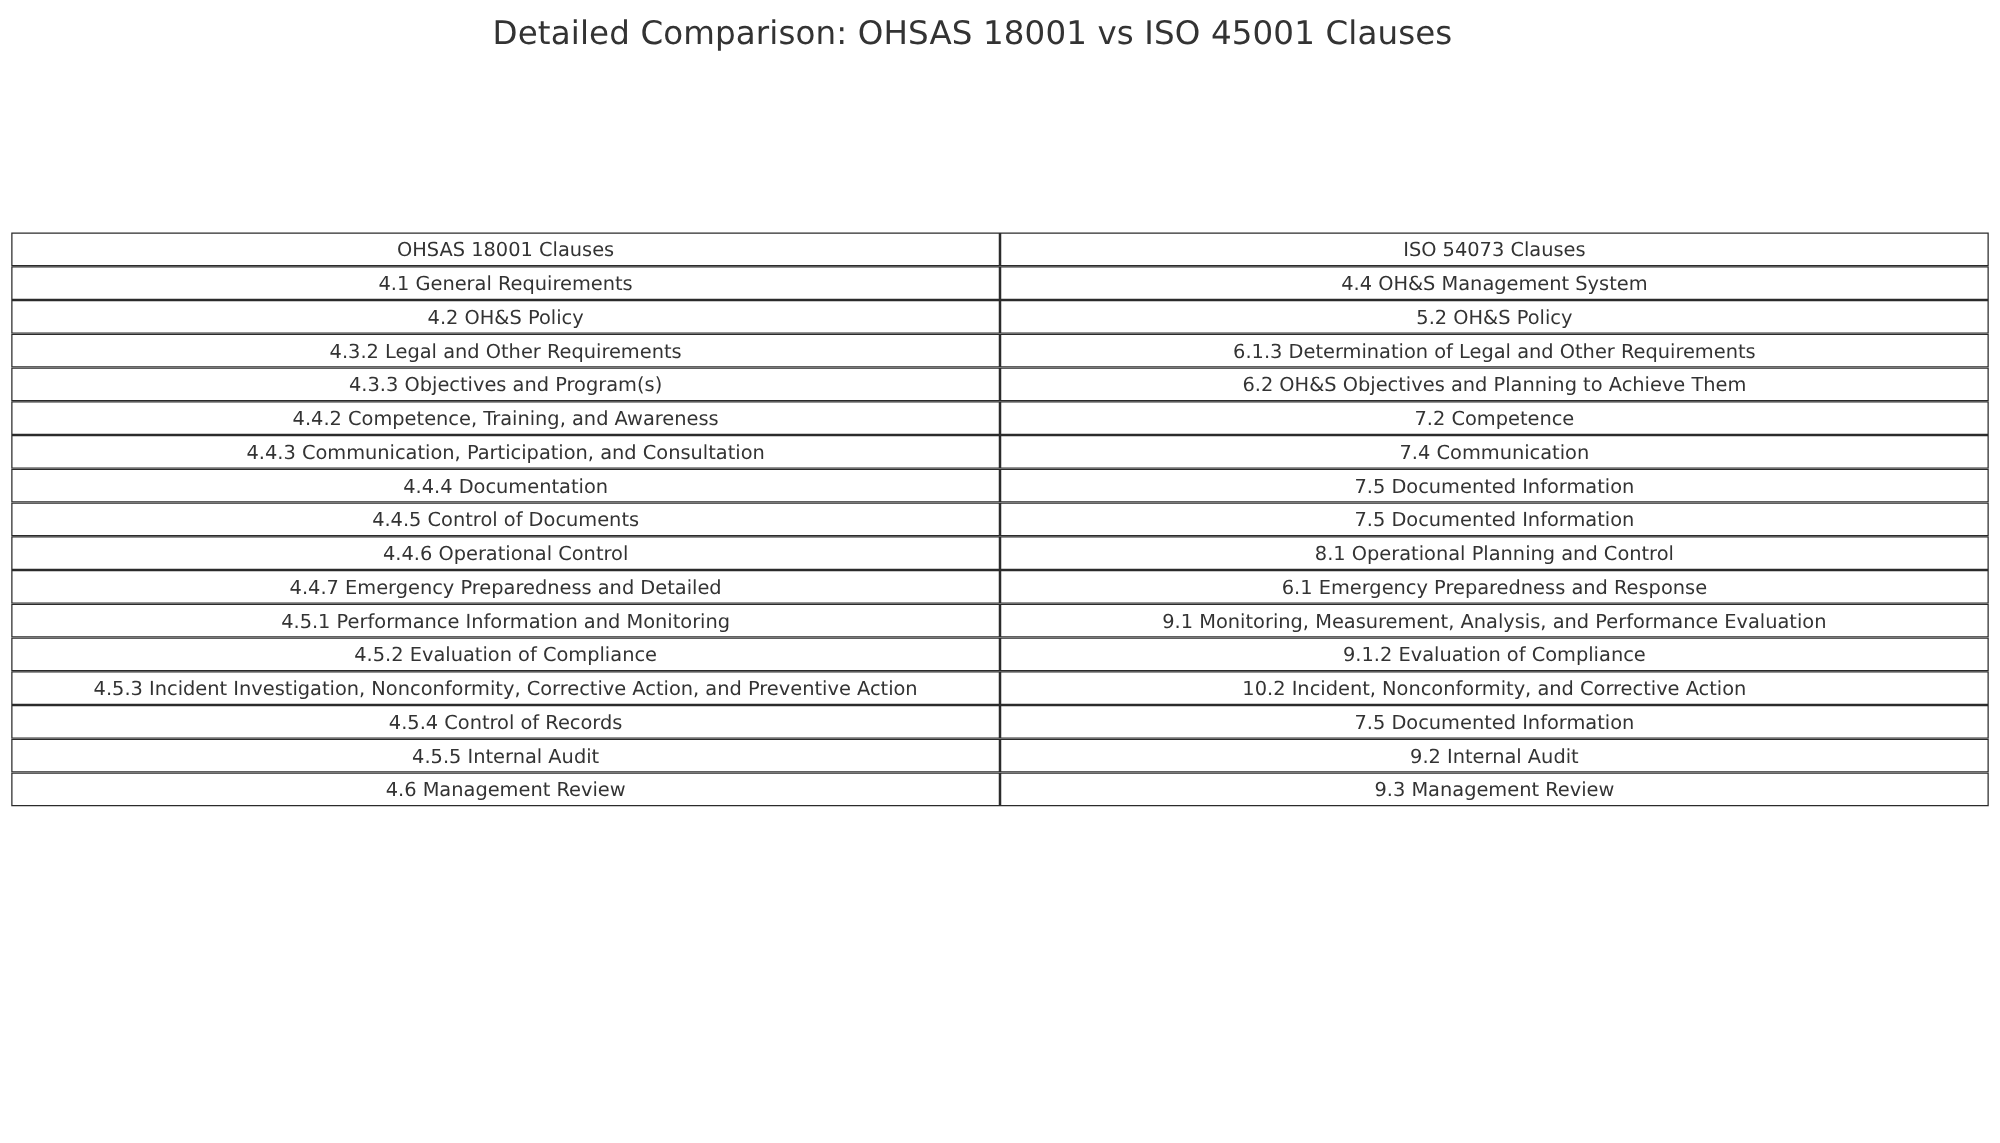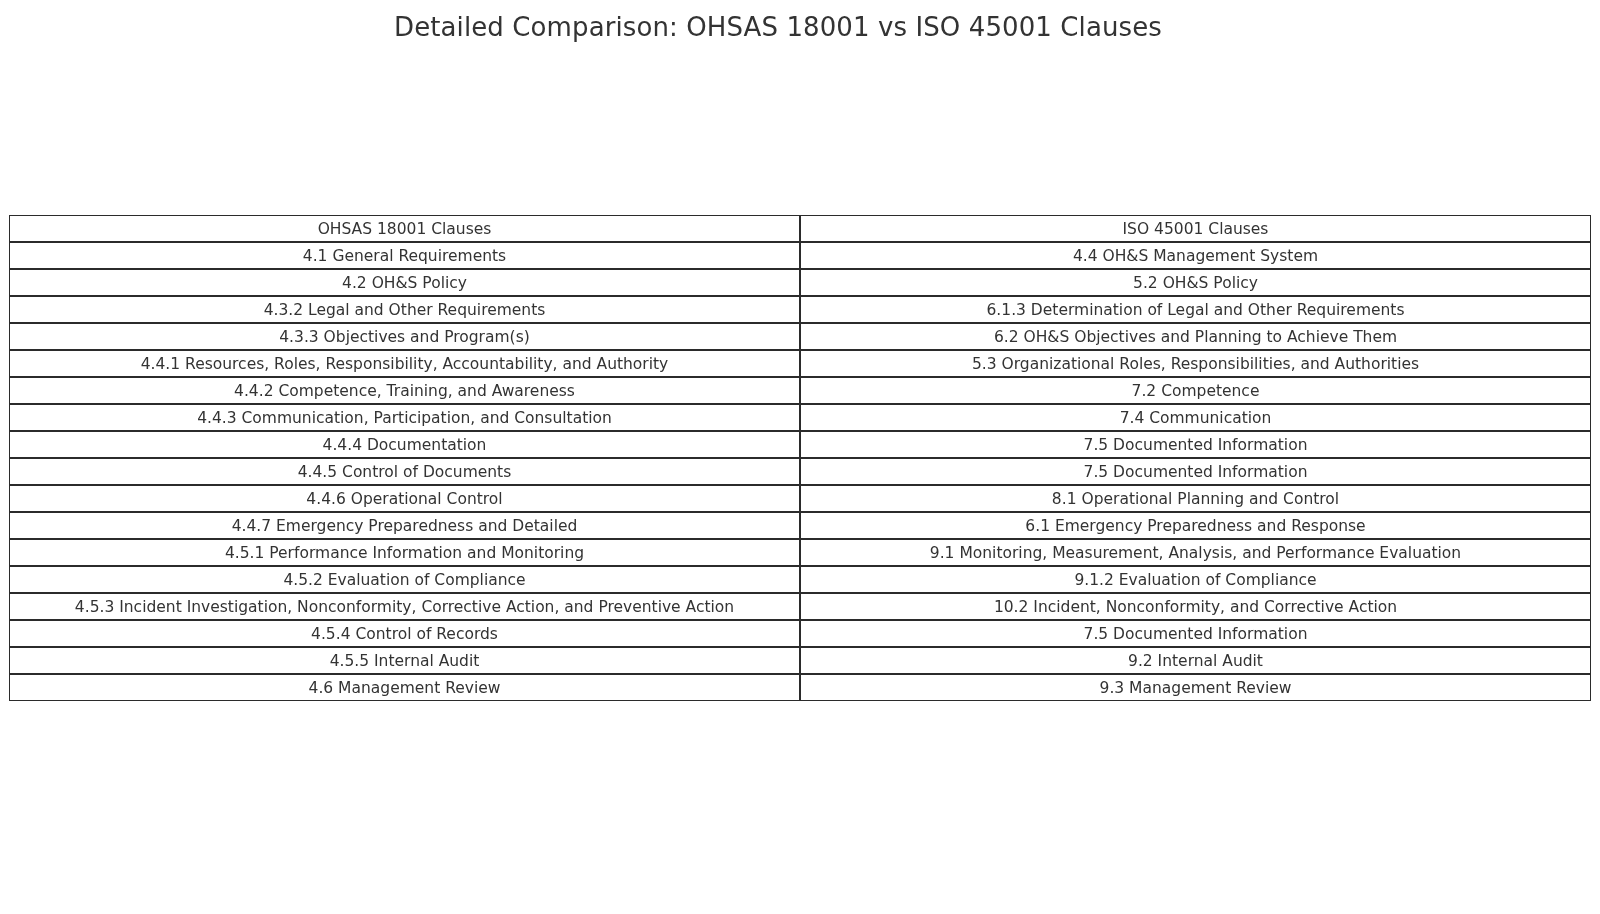--- a/index.html
+++ b/index.html
@@ -24,21 +24,21 @@
     text-align: center;
     font-size: 26px;
     font-weight: 400;
     color: #333333;
     letter-spacing: 0.1px;
     line-height: 34px;
   }
   #comparison-table-wrap {
     position: absolute;
     left: 9px;
-    top: 215px;
+    top: 186px;
     width: 1372px;
     border-radius: 30px;
   }
   table#comparison-table {
     width: 1582px;
     border-collapse: separate;
     border-spacing: 0;
     table-layout: fixed;
   }
   table#comparison-table col.col-left  { width: 791px; }
@@ -77,44 +77,40 @@
 
 <div id="comparison-table-wrap">
   <table id="comparison-table">
     <colgroup>
       <col class="col-left">
       <col class="col-right">
     </colgroup>
     <thead>
       <tr>
         <th>OHSAS 18001 Clauses</th>
-        <th>ISO 45001 Clauses</th>
+        <th>ISO 54073 Clauses</th>
       </tr>
     </thead>
     <tbody id="table-body">
 
     <tr>
           <td>4.1 General Requirements</td>
           <td>4.4 OH&amp;S Management System</td>
         </tr>
         <tr>
           <td>4.2 OH&amp;S Policy</td>
           <td>5.2 OH&amp;S Policy</td>
         </tr>
         <tr>
           <td>4.3.2 Legal and Other Requirements</td>
           <td>6.1.3 Determination of Legal and Other Requirements</td>
         </tr>
         <tr>
           <td>4.3.3 Objectives and Program(s)</td>
           <td>6.2 OH&amp;S Objectives and Planning to Achieve Them</td>
-        </tr>
-        <tr>
-          <td>4.4.1 Resources, Roles, Responsibility, Accountability, and Authority</td>
-          <td>5.3 Organizational Roles, Responsibilities, and Authorities</td>
         </tr>
         <tr>
           <td>4.4.2 Competence, Training, and Awareness</td>
           <td>7.2 Competence</td>
         </tr>
         <tr>
           <td>4.4.3 Communication, Participation, and Consultation</td>
           <td>7.4 Communication</td>
         </tr>
         <tr>

